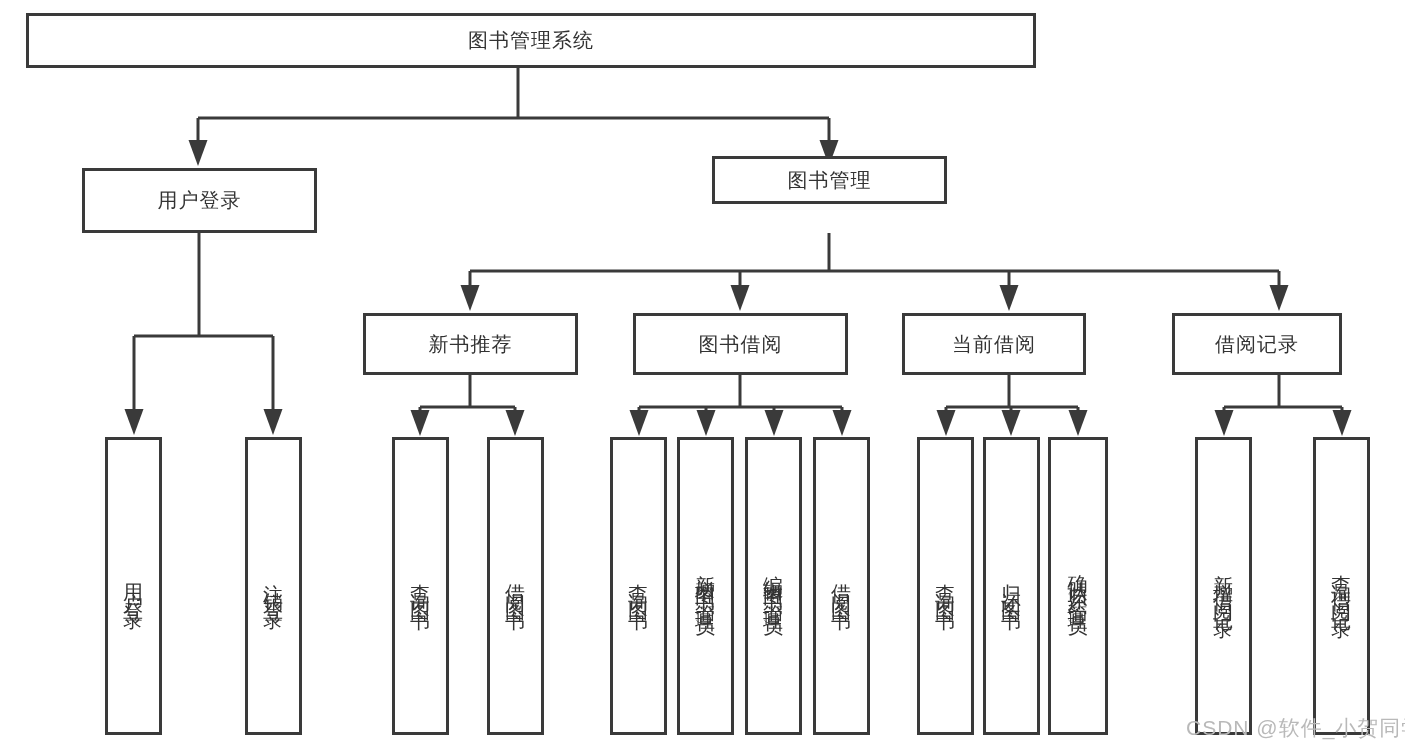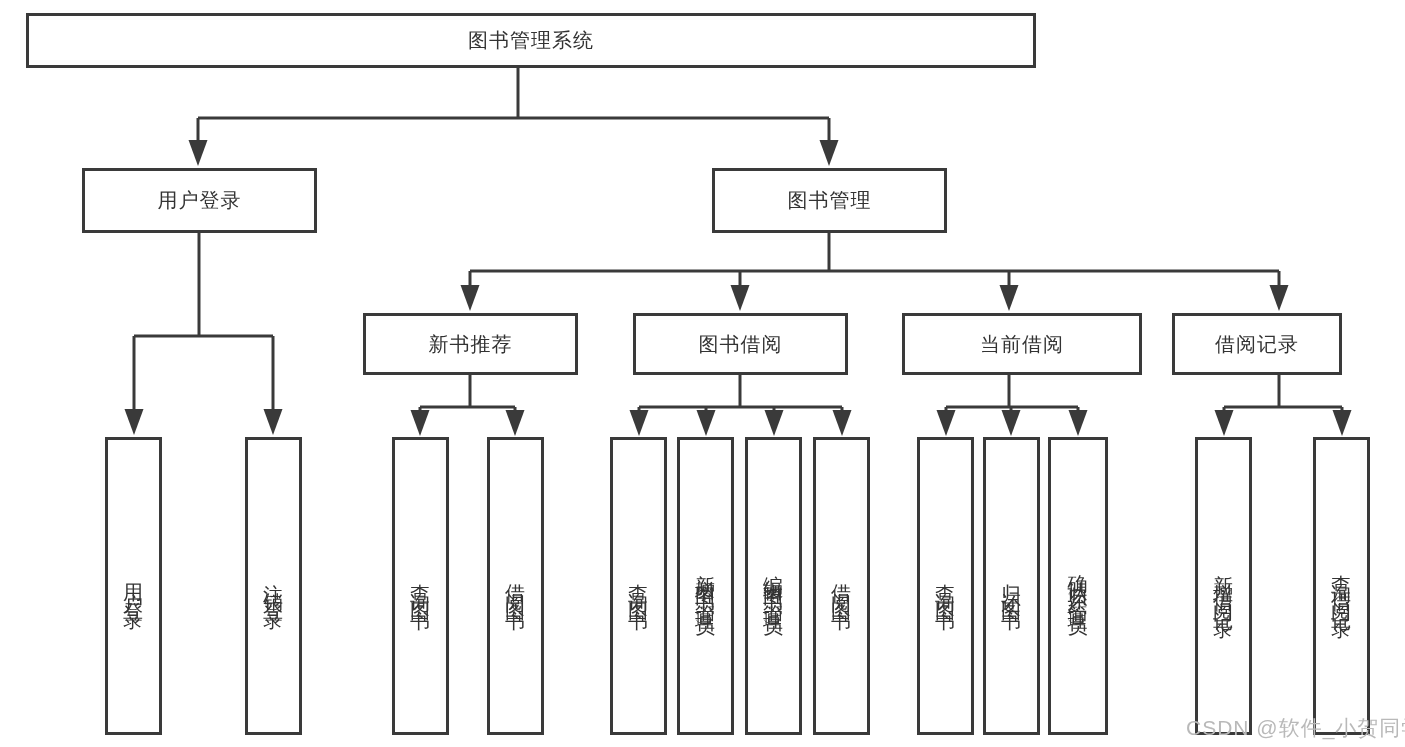--- a/index.html
+++ b/index.html
@@ -138,25 +138,25 @@
       <path d="M1224,407 V428"></path>
       <path d="M1342,407 V428"></path>
       <path d="M1214.5,410 L1233.5,410 L1224,436 Z" fill="#3a3a3a" stroke="none"></path>
       <path d="M1332.5,410 L1351.5,410 L1342,436 Z" fill="#3a3a3a" stroke="none"></path>
     </g>
   </svg>
 
   <div class="node" style="left:13px; top:13px; width:1010px; height:55px;margin-left:13px;">图书管理系统</div>
 
   <div class="node" style="left:82px; top:168px; width:235px; height:65px;">用户登录</div>
-  <div class="node" style="left:712px; top:168px; width:235px; height:65px;">图书管理</div>
+  <div class="node" style="left:712px; top:156px; width:235px; height:48px;">图书管理</div>
 
   <div class="node" style="left:363px; top:313px; width:215px; height:62px;">新书推荐</div>
   <div class="node" style="left:633px; top:313px; width:215px; height:62px;text-align:center;">图书借阅</div>
-  <div class="node" style="left:902px; top:313px; width:240px; height:62px;">当前借阅</div>
+  <div class="node" style="left:902px; top:313px; width:184px; height:62px;">当前借阅</div>
   <div class="node" style="left:1172px; top:313px; width:170px; height:62px;">借阅记录</div>
 
   <div class="leaf" style="left:105px; top:437px; width:57px; height:298px;">
     <span class="vtext">用户登录</span>
   </div>
   <div class="leaf" style="left:245px; top:437px; width:57px; height:298px;">
     <span class="vtext">注销登录</span>
   </div>
 
   <div class="leaf" style="left:392px; top:437px; width:57px; height:298px;">

